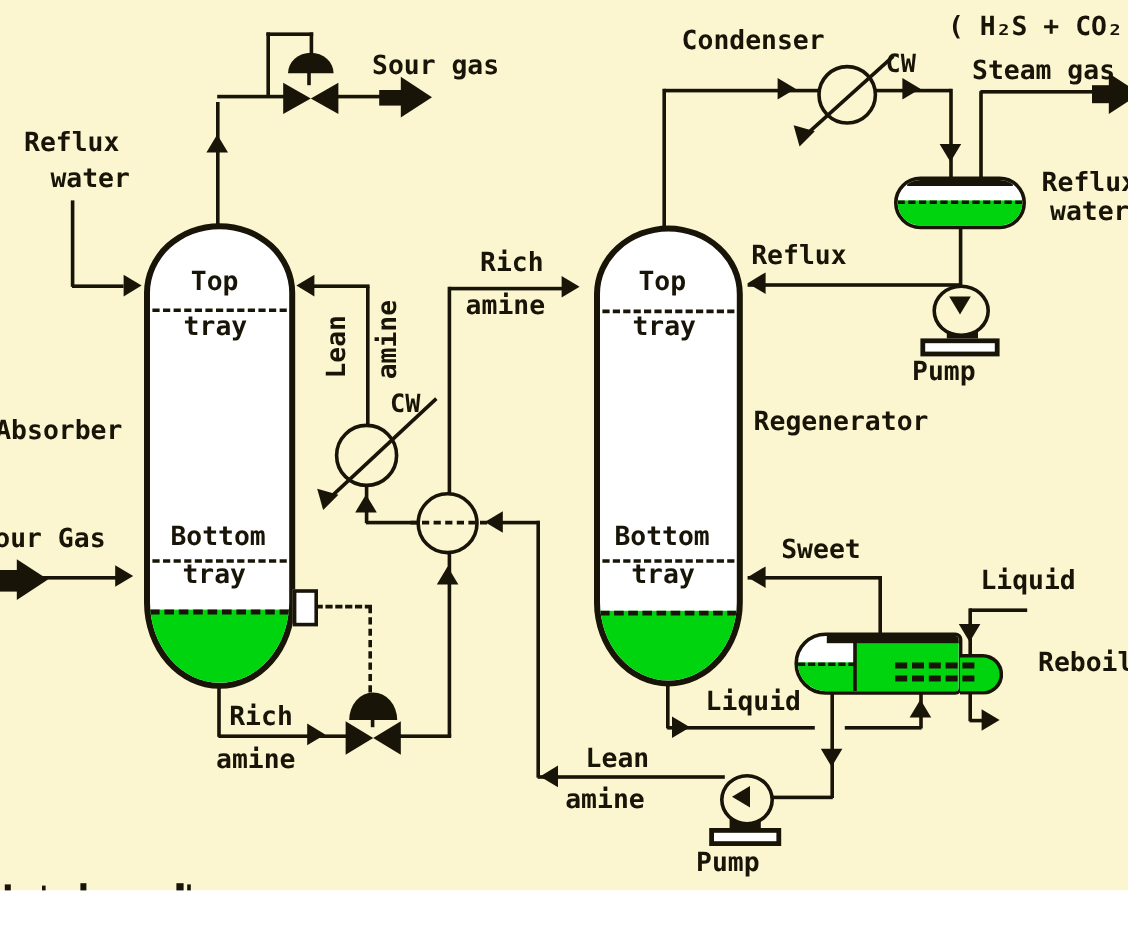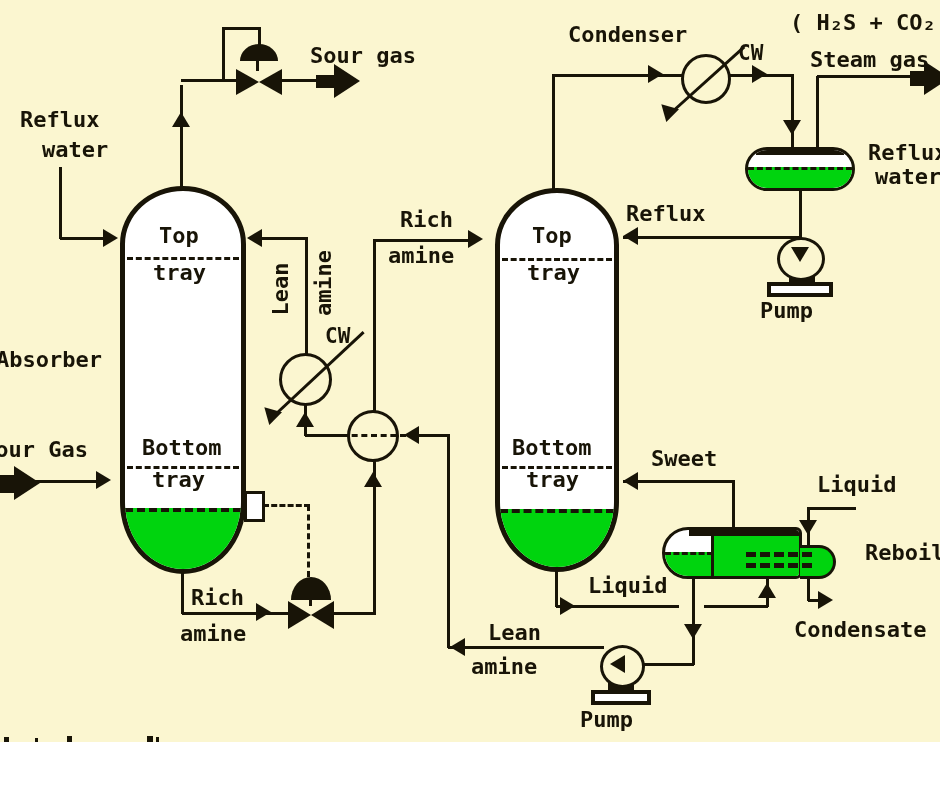--- a/index.html
+++ b/index.html
@@ -188,25 +188,25 @@
   <div class="t" style="left:400px;top:208px">Rich</div>
   <div class="t" style="left:388px;top:244px">amine</div>
   <div class="t" style="left:568px;top:23px">Condenser</div>
   <div class="t small" style="left:738px;top:41px">CW</div>
   <div class="t" style="left:790px;top:11px">( H₂S + CO₂</div>
   <div class="t" style="left:810px;top:48px">Steam gas</div>
   <div class="t" style="left:868px;top:141px">Reflux</div>
   <div class="t" style="left:875px;top:165px">water</div>
   <div class="t" style="left:626px;top:202px">Reflux</div>
   <div class="t" style="left:760px;top:299px">Pump</div>
+  <div class="t" style="left:628px;top:340px">Regenerator</div>
   <div class="t" style="left:651px;top:447px">Sweet</div>
   <div class="t" style="left:817px;top:473px">Liquid</div>
   <div class="t" style="left:865px;top:541px">Reboiler</div>
   <div class="t" style="left:588px;top:574px">Liquid</div>
-  <div class="t" style="left:794px;top:618px">Condensate</div>
   <div class="t" style="left:488px;top:621px">Lean</div>
   <div class="t" style="left:471px;top:655px">amine</div>
   <div class="t" style="left:580px;top:708px">Pump</div>
   <div class="t" style="left:159px;top:224px">Top</div>
   <div class="t" style="left:153px;top:261px">tray</div>
   <div class="t" style="left:142px;top:436px">Bottom</div>
   <div class="t" style="left:152px;top:468px">tray</div>
   <div class="t" style="left:532px;top:224px">Top</div>
   <div class="t" style="left:527px;top:261px">tray</div>
   <div class="t" style="left:512px;top:436px">Bottom</div>

